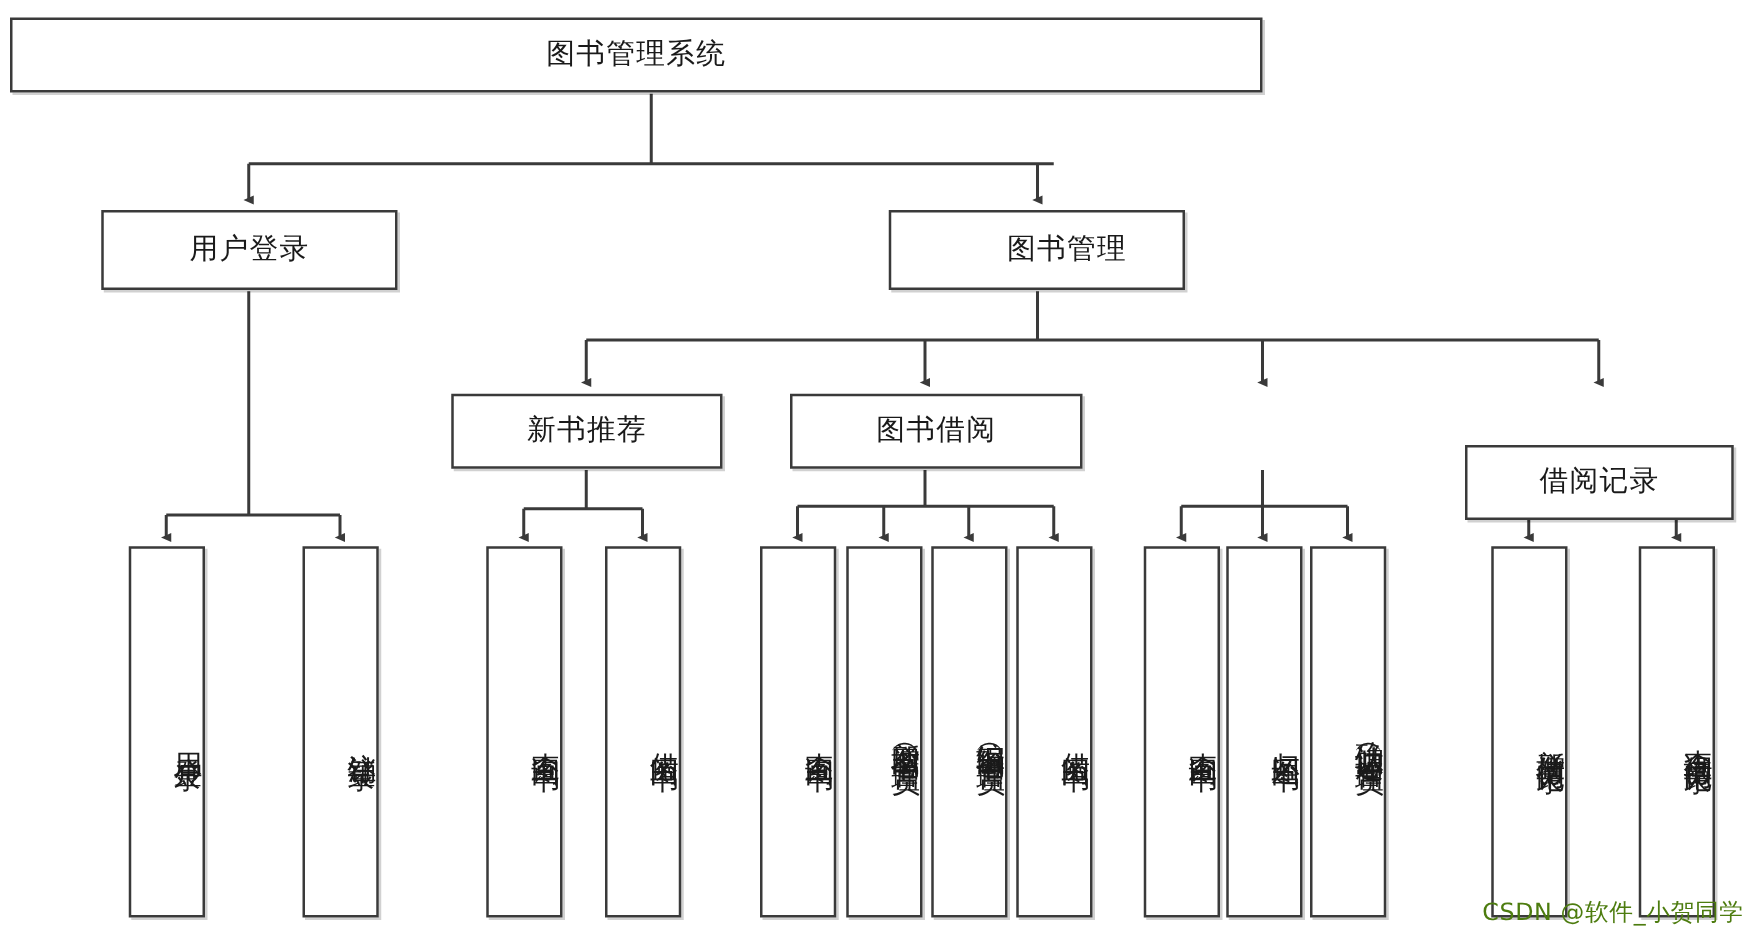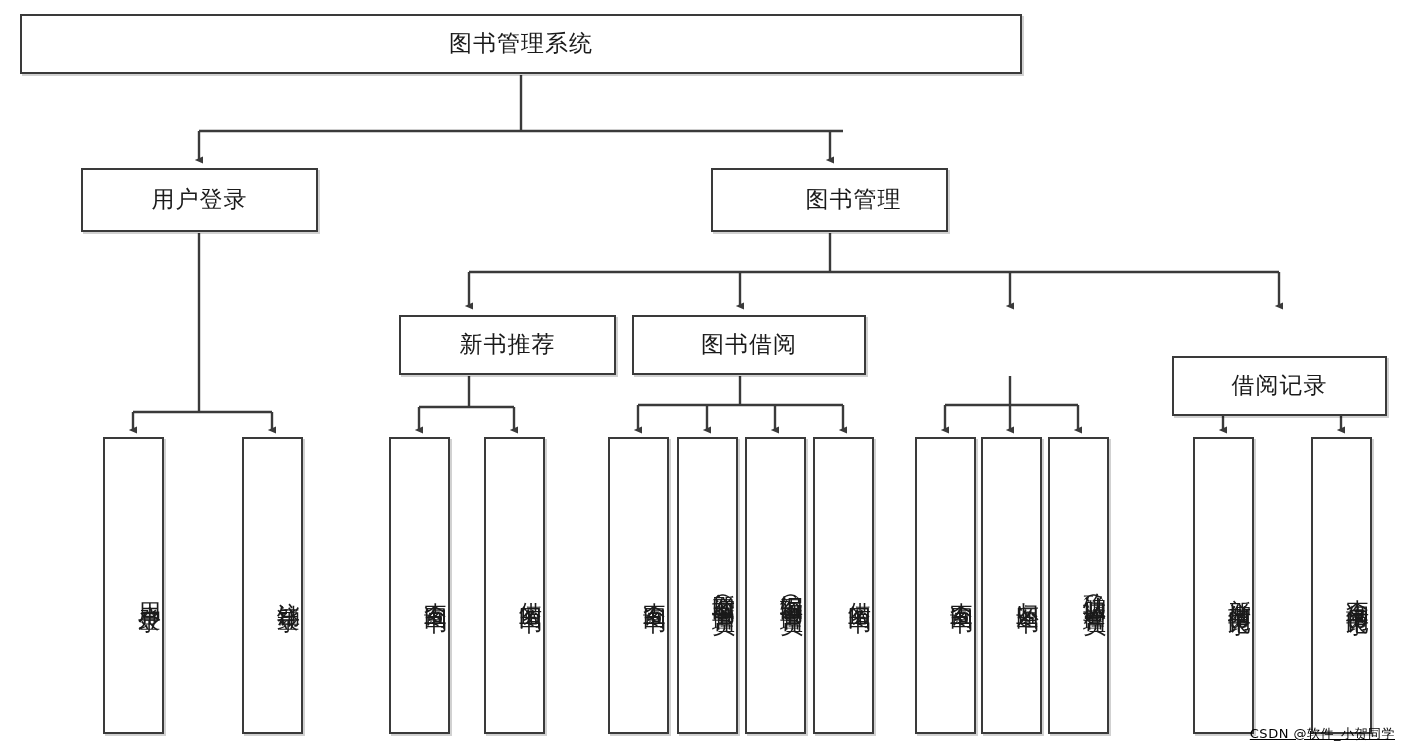--- a/index.html
+++ b/index.html
@@ -48,26 +48,25 @@
     justify-content: center;
     white-space: nowrap;
   }
   .node.vert.toppad {
     padding-top: 6px;
   }
   .watermark {
     position: absolute;
     right: 10px;
     bottom: 4px;
-    font-size: 13px;
-    color: #000000;
+    font-size: 19px;
+    color: #4d7c0f;
     letter-spacing: 0.5px;
     white-space: nowrap;
     user-select: none;
-    text-decoration: underline;
   }
 </style>
 </head>
 <body>
 
 <div id="canvas">
 
   <svg class="edges" viewBox="0 0 1405 747">
     <defs>
       <marker id="arrow" markerWidth="9" markerHeight="9" refX="4.2" refY="4.4" orient="auto" markerUnits="userSpaceOnUse">
@@ -111,32 +110,32 @@
       <path d="M1010,405 L1010,430" marker-end="url(#arrow)"></path>
       <path d="M1078,405 L1078,430" marker-end="url(#arrow)"></path>
 
       <path d="M1279,376 L1279,405"></path>
       <path d="M1223,405 L1341,405"></path>
       <path d="M1223,405 L1223,430" marker-end="url(#arrow)"></path>
       <path d="M1341,405 L1341,430" marker-end="url(#arrow)"></path>
     </g>
   </svg>
 
-  <div class="node horiz" style="left:20px; top:14px; width:1002px; height:60px;align-items:center;">
+  <div class="node horiz" style="left:8px; top:14px; width:1002px; height:60px;align-items:center;">
     <span>图书管理系统</span>
   </div>
 
   <div class="node horiz" style="left:81px; top:168px; width:237px; height:64px;">
     <span>用户登录</span>
   </div>
   <div class="node horiz" style="left:711px; top:168px; width:237px; height:64px;padding-left:48px;">
     <span>图书管理</span>
   </div>
 
-  <div class="node horiz" style="left:361px; top:315px; width:217px; height:60px;margin-left:38px;">
+  <div class="node horiz" style="left:361px; top:315px; width:217px; height:60px;">
     <span>新书推荐</span>
   </div>
   <div class="node horiz" style="left:632px; top:315px; width:234px; height:60px;">
     <span>图书借阅</span>
   </div>
   <div class="node horiz" style="left:1172px; top:315px; width:215px; height:60px;margin-top:41px;">
     <span>借阅记录</span>
   </div>
 
   <div class="node vert" style="left:103px; top:437px; width:61px; height:297px;">

